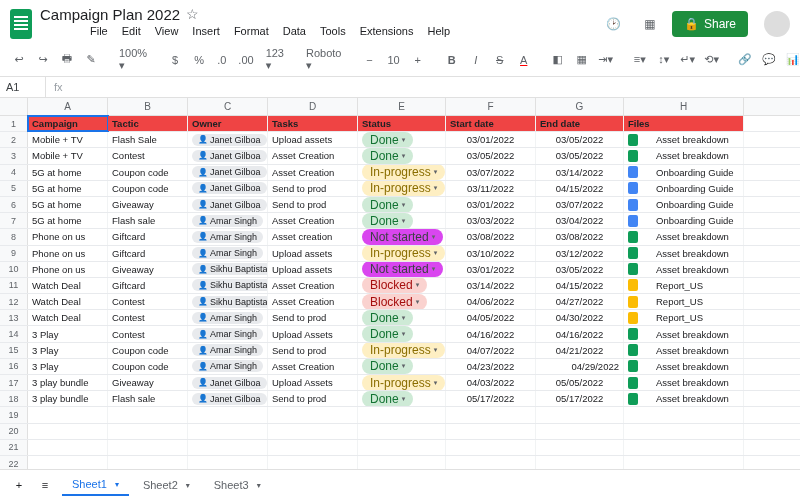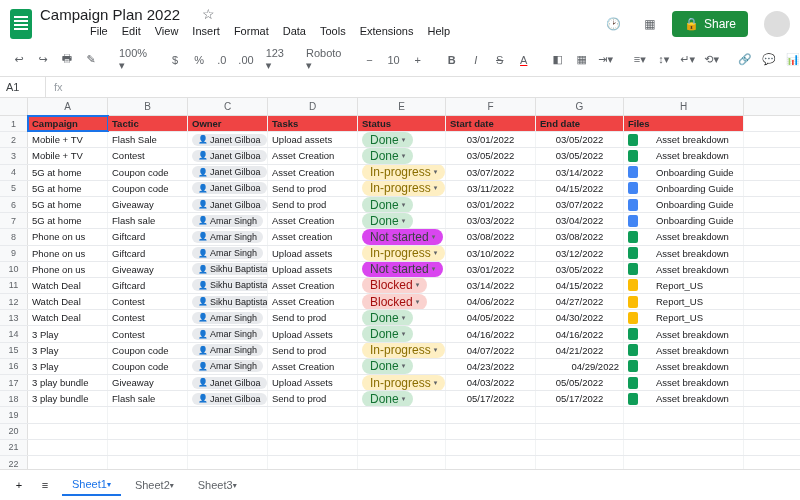--- a/index.html
+++ b/index.html
@@ -38,32 +38,32 @@
 .status-pill::after { content:"▾"; font-size:7px; margin-left:3px; color:#5f6368; }
 .s-done{background:#ceead6;color:#137333}
 .s-prog{background:#feefc3;color:#8a6d00}
 .s-not{background:#d946ef;color:#3c4043}
 .s-block{background:#fad2cf;color:#a50e0e}
 .file { display:inline-flex; align-items:center; gap:18px; }
 .fi{width:10px;height:12px;border-radius:2px;display:inline-block}
 .fi-sheet{background:#0f9d58}.fi-doc{background:#4285f4}.fi-folder{background:#fbbc04}
 .sel { outline: 2px solid #1a73e8; outline-offset:-1px; }
 .tabs { position: fixed; bottom: 0; left: 0; right: 0; display: flex; align-items: center; gap: 8px; padding: 4px 10px; border-top: 1px solid #e0e0e0; background: #fff; font-size: 11px; }
-.tab { padding: 4px 10px; border-radius: 0; color:#5f6368; display:flex; gap:0; align-items:center;}
+.tab { padding: 4px 10px; border-radius: 0; color:#5f6368; display:flex; gap:8px; align-items:center;}
 .tab.active { color:#1a73e8; border-bottom:2px solid #1a73e8; font-weight:500;}
 .tab .dd{font-size:8px;}
 .cF .cell-inner, .cG .cell-inner{ text-align:center; width:100%;}
 </style>
 </head>
 <body>
 
 <div class="titlebar">
  <div class="logo"></div>
  <div>
-  <div style="display:flex;gap:22px">
+  <div style="display:flex;gap:6px">
    <span class="title">Campaign Plan 2022</span>
    <span class="star">☆</span>
   </div>
   <div class="menubar" id="menubar">
         <span>File</span>
         <span>Edit</span>
         <span>View</span>
         <span>Insert</span>
         <span>Format</span>
         <span>Data</span>

